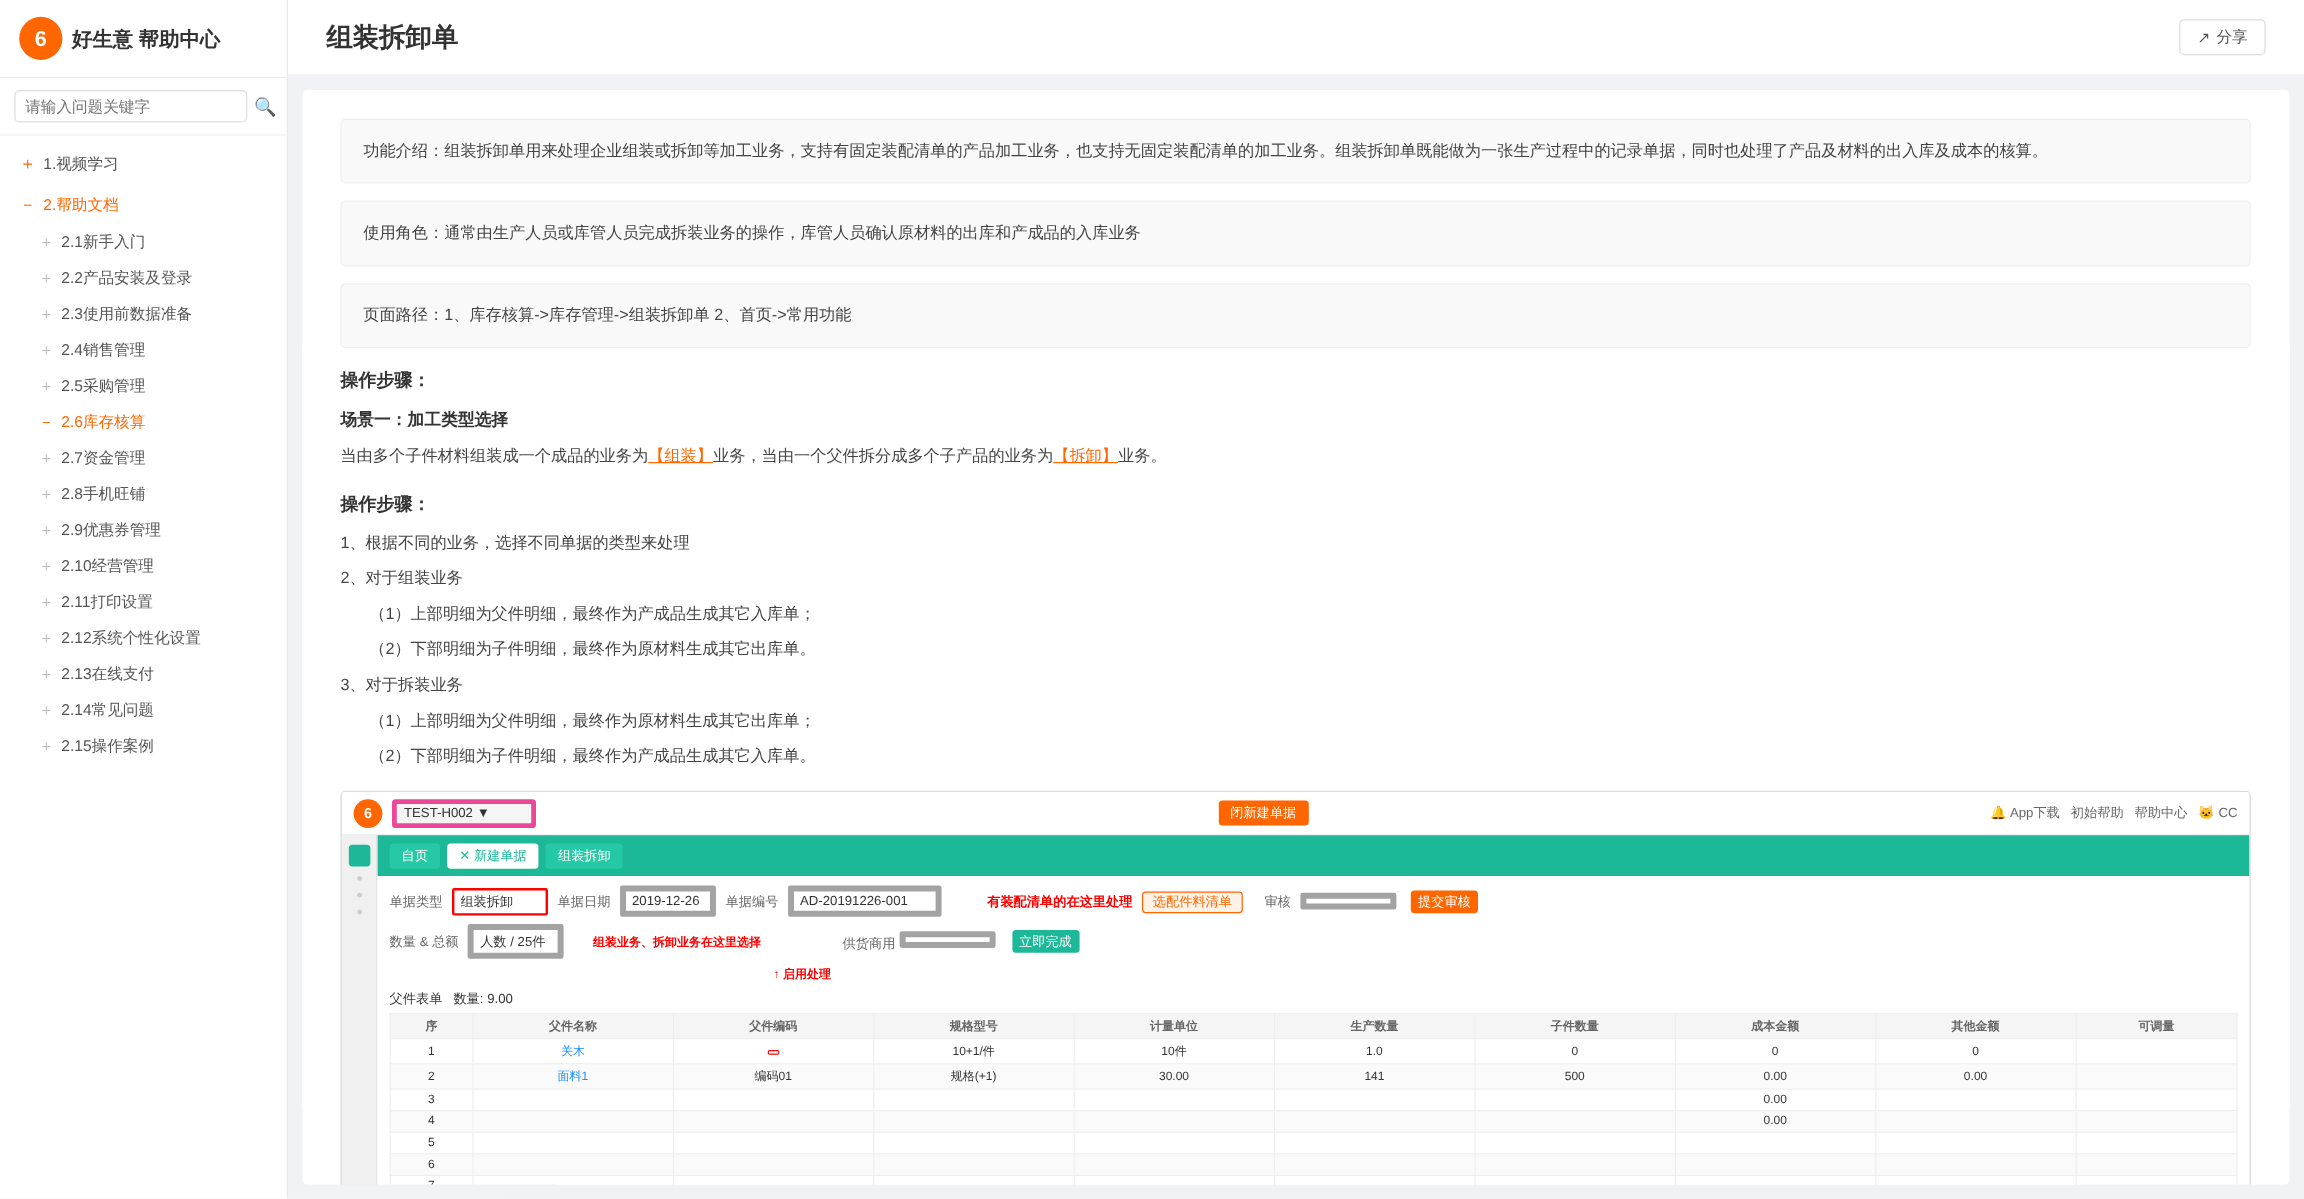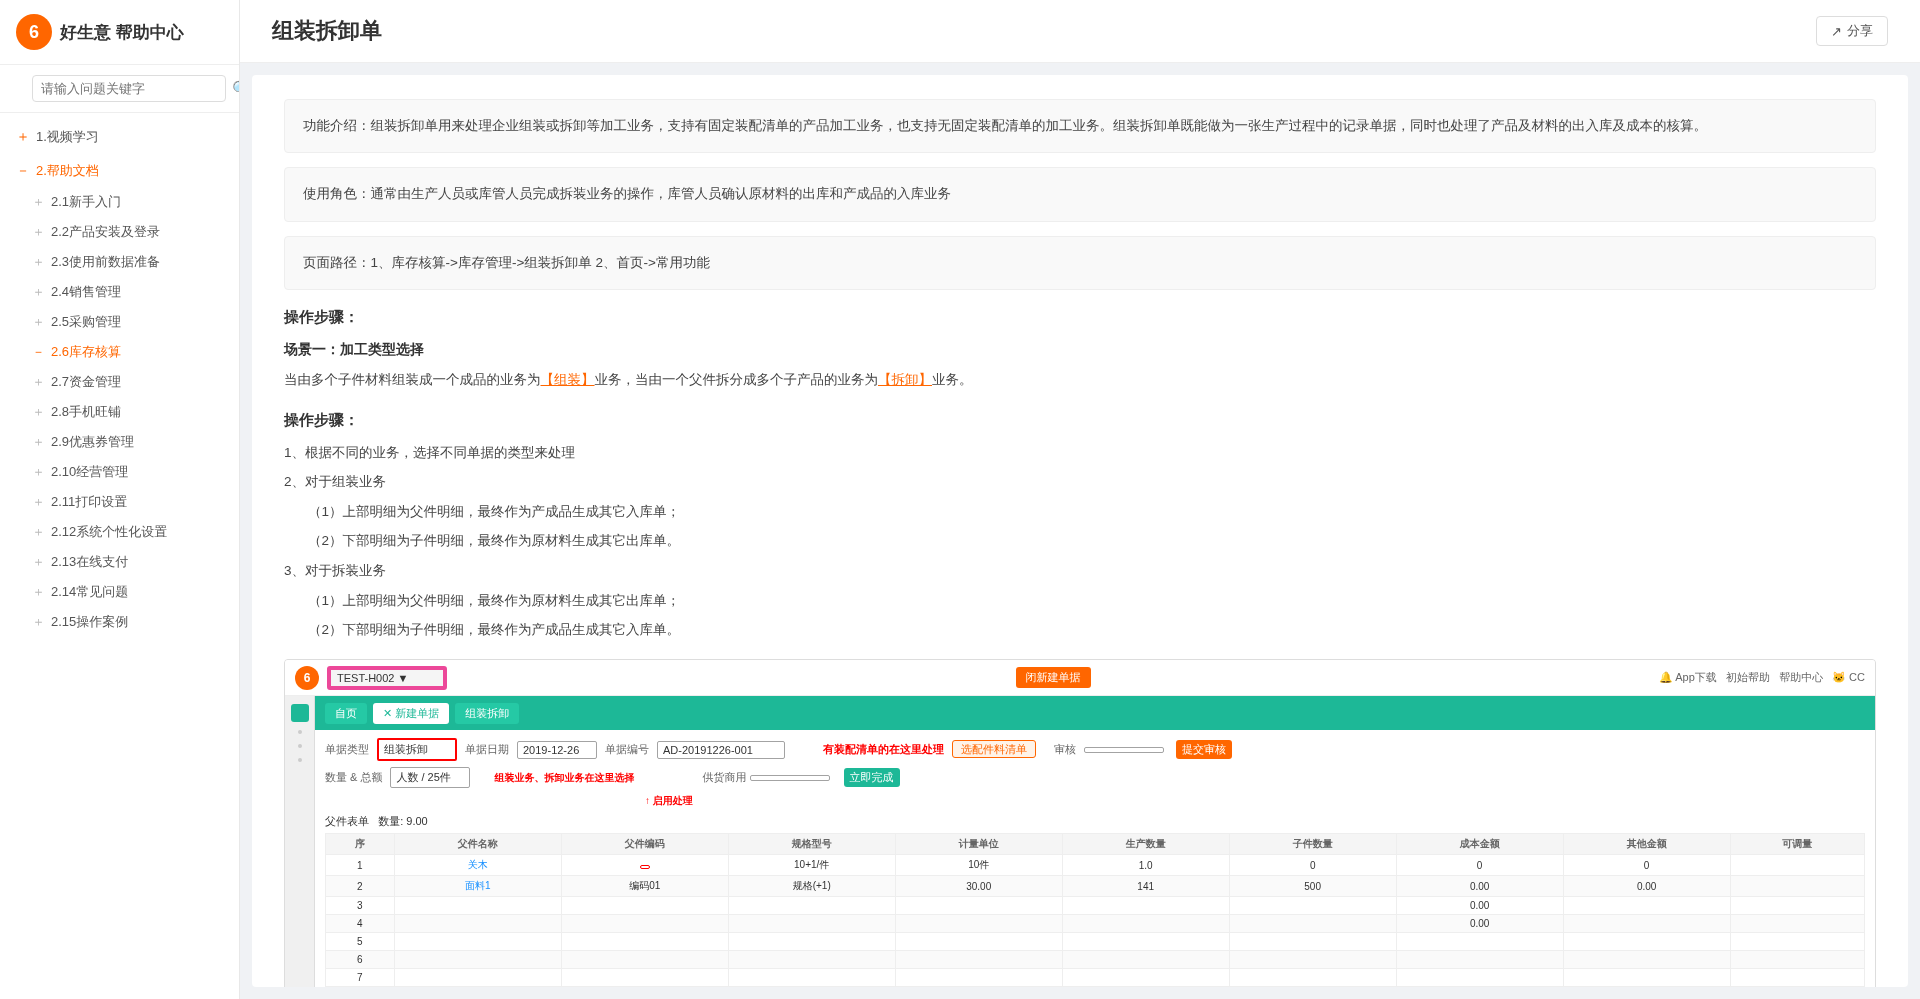--- a/index.html
+++ b/index.html
@@ -49,21 +49,20 @@
       gap: 6px;
     }
     .search-input {
       flex: 1;
       border: 1px solid #ddd;
       border-radius: 4px;
       padding: 5px 8px;
       font-size: 13px;
       outline: none;
       color: #999;
-      margin-left: 20px;
     }
     .search-btn {
       background: none;
       border: none;
       cursor: pointer;
       color: #999;
       font-size: 15px;
     }
     .sidebar-nav {
       flex: 1;
@@ -273,21 +272,21 @@
     }
     .app-form-row {
       display: flex;
       align-items: center;
       gap: 8px;
       margin-bottom: 6px;
       flex-wrap: wrap;
     }
     .app-label { color: #666; white-space: nowrap; }
     .app-input {
-      border: 1px solid #a3a3a3;
+      border: 5px solid #a3a3a3;
       border-radius: 2px;
       padding: 2px 5px;
       font-size: 11px;
       color: #333;
       min-width: 80px;
     }
     .app-input.red-border { border-color: #f00; border-width: 2px; }
     .app-table {
       width: 100%;
       border-collapse: collapse;

